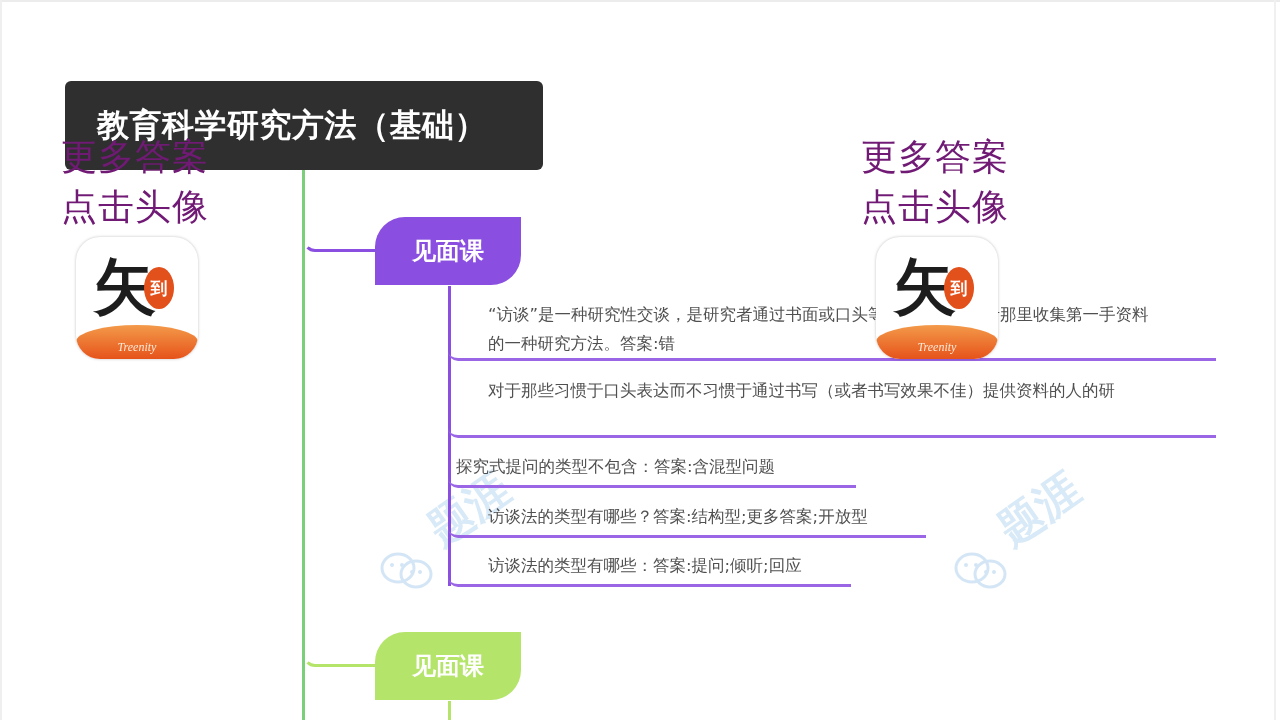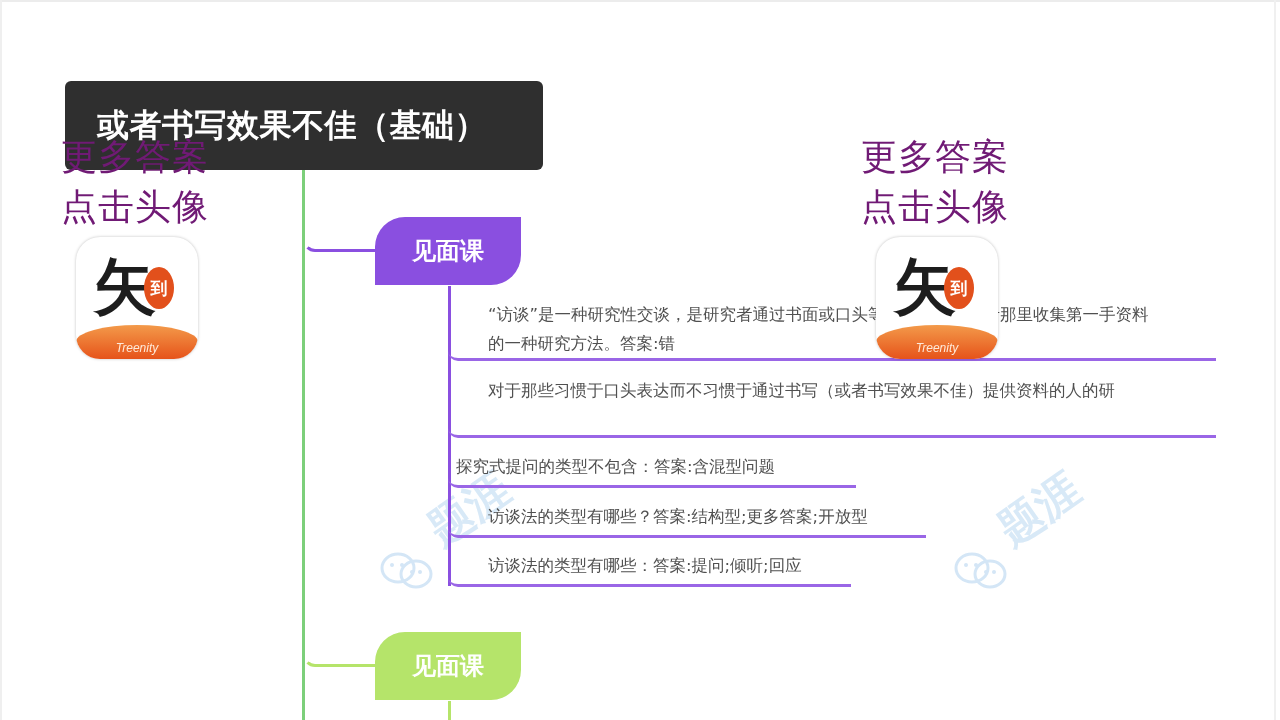--- a/index.html
+++ b/index.html
@@ -61,21 +61,21 @@
     display:flex; align-items:center; justify-content:center;
   }
   .app-icon .band {
     position:absolute; left:0; bottom:0; width:100%; height:34px;
     background:linear-gradient(#f39a4a,#e6531a);
     border-top-left-radius:60% 20px; border-top-right-radius:60% 20px;
   }
   .app-icon .brand {
     position:absolute; left:0; bottom:4px; width:100%; text-align:center;
     color:#ffe9d8; font-size:12px; font-style:italic;
-    font-family:Liberation Sans, sans-serif;
+    font-family:Liberation Serif, serif;
   }
   .watermark {
     position:absolute; color:#d8e9f7; font-size:44px; font-weight:bold;
     transform:rotate(-35deg); transform-origin:left bottom;
   }
   .wm-bubbles { position:absolute; }
 </style>
 </head>
 <body>
 
@@ -108,21 +108,21 @@
         <circle cx="14" cy="17" r="2"></circle>
         <circle cx="24" cy="17" r="2"></circle>
         <circle cx="34" cy="24" r="2"></circle>
         <circle cx="42" cy="24" r="2"></circle>
       </g>
     </svg>
 </div>
 <div class="watermark" style="left:1020px;top:500px;">题涯</div>
 
 <div class="trunk"></div>
-<div class="root-node">或者书写效果不佳（基础）</div>
+<div class="root-node">教育科学研究方法（基础）</div>
 
 <div class="branch-curve" style="top:230px;border-bottom-color:#8a4fe0;"></div>
 <div class="topic topic-purple" style="top:217px;">见面课</div>
 <div class="sub-trunk" style="top:286px;height:300px;"></div>
 
 <div class="item" style="top:300px;width:768px;height:61px;">
   <span>“访谈”是一种研究性交谈，是研究者通过书面或口头等方式从被研究者那里收集第一手资料</span>
   <span>的一种研究方法。答案:错</span>
 </div>
 <div class="item" style="top:376px;width:768px;height:62px;">

